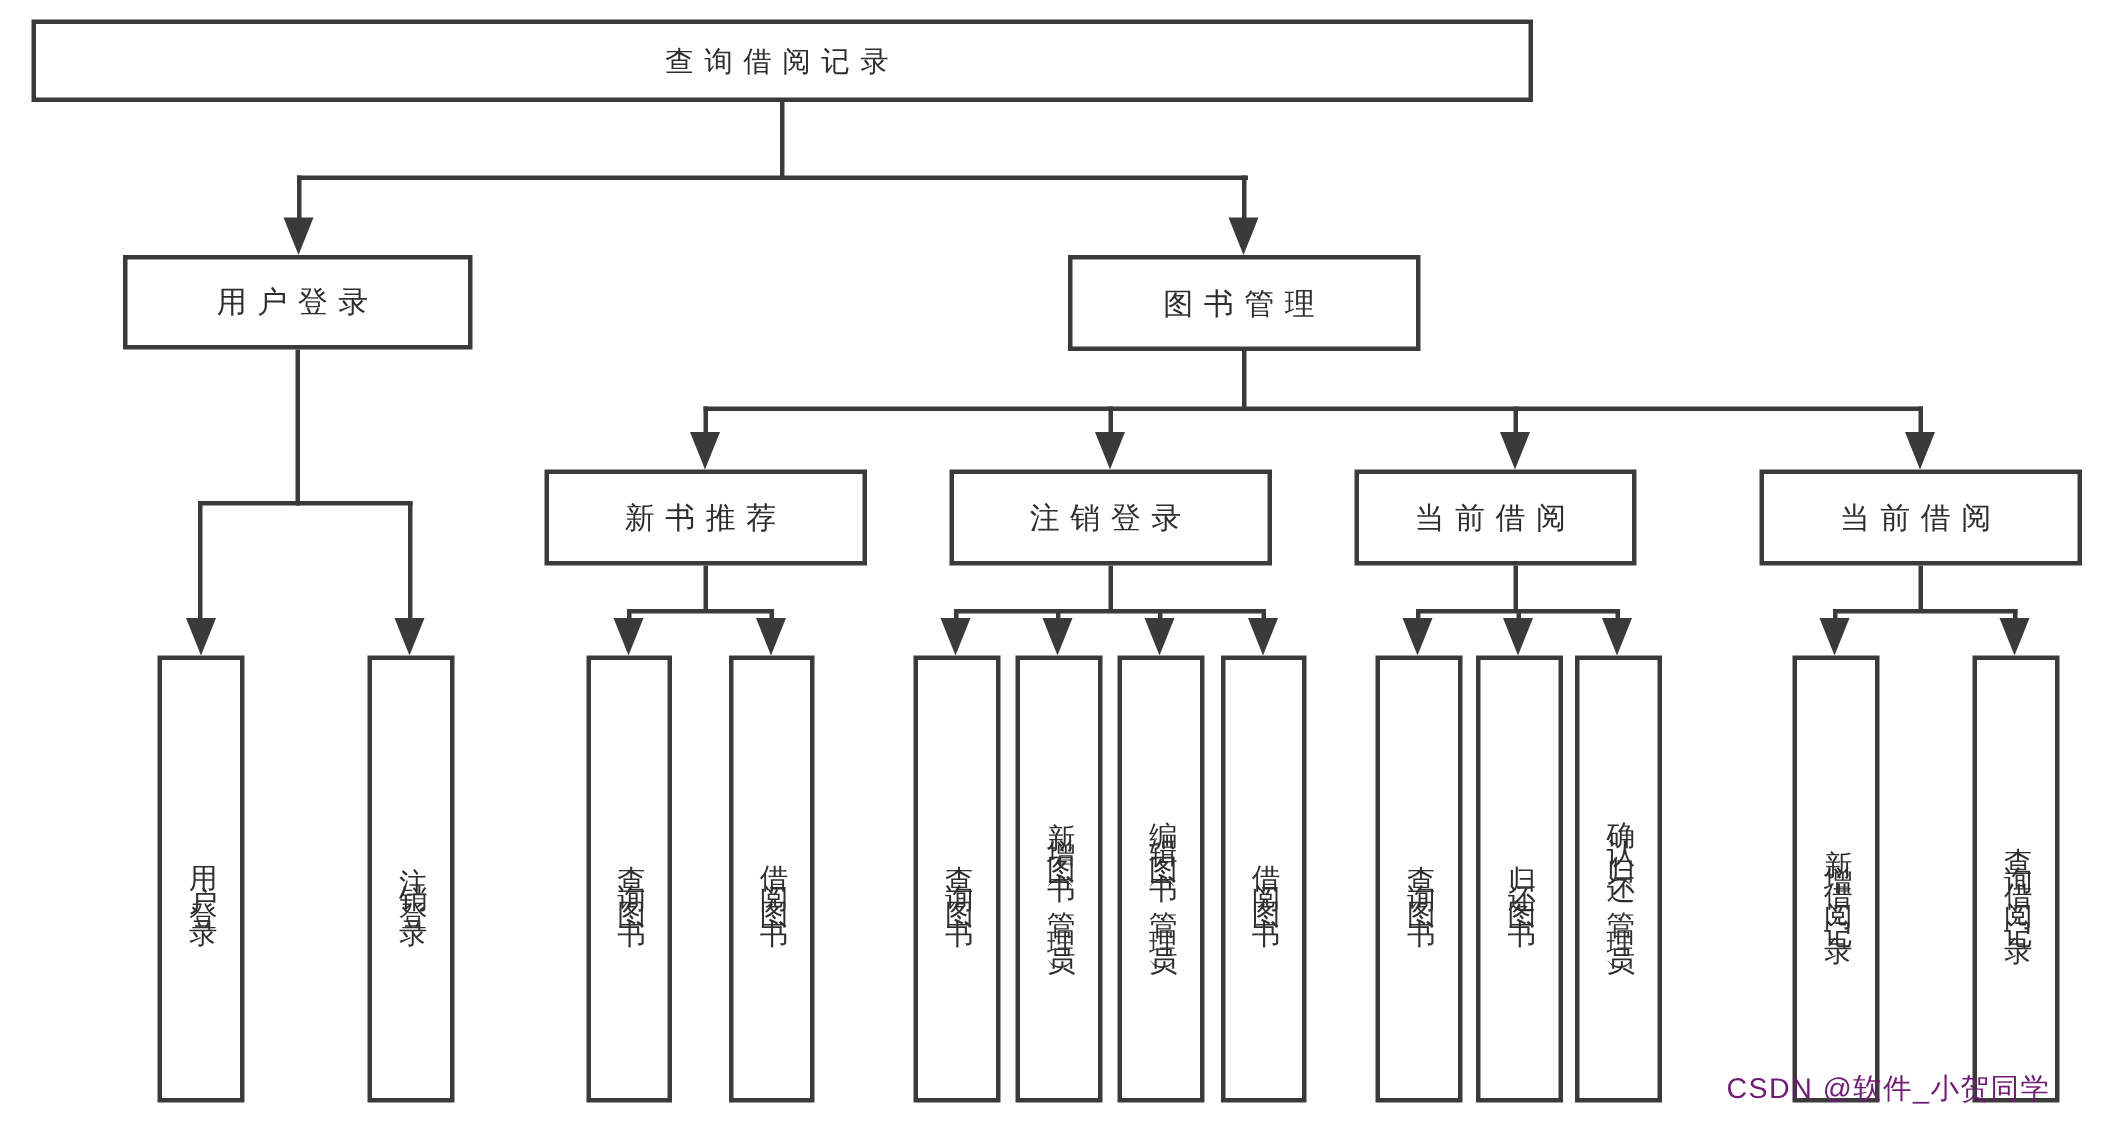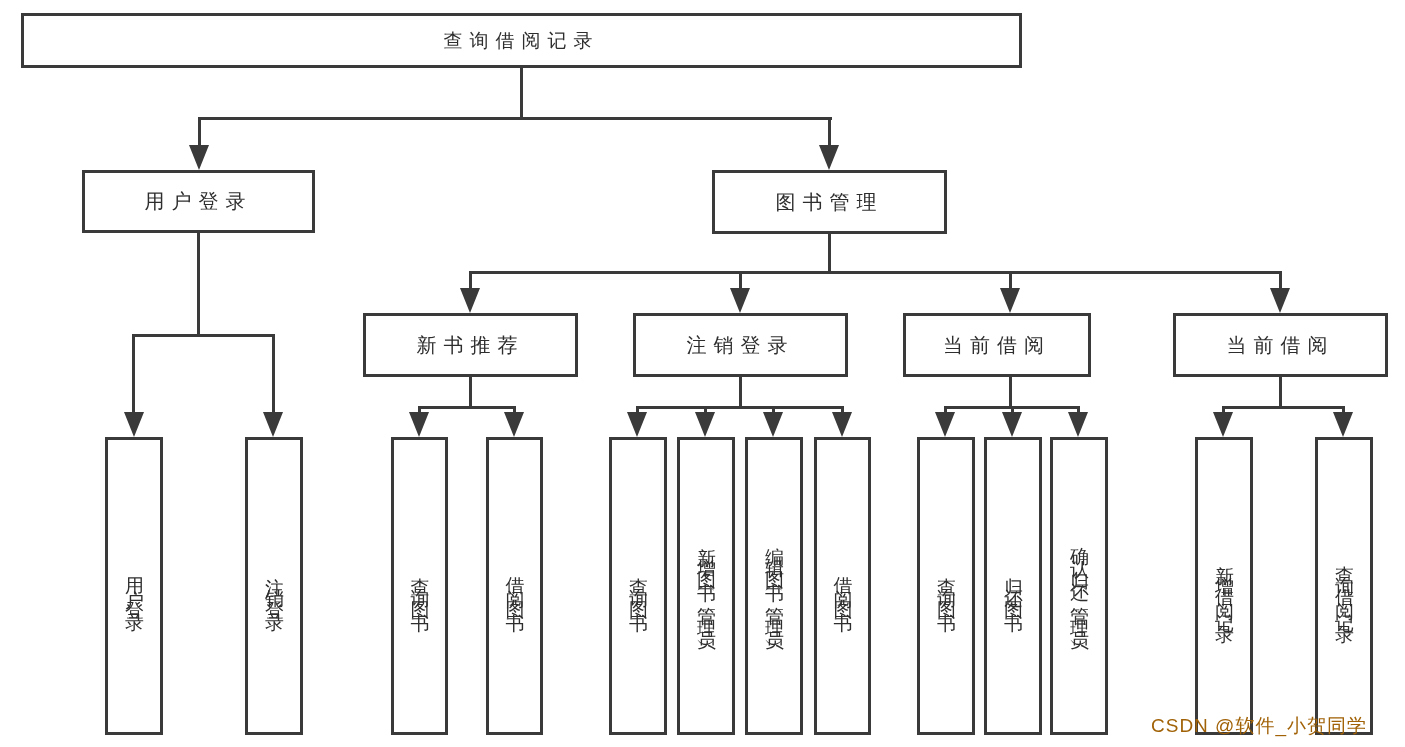--- a/index.html
+++ b/index.html
@@ -43,21 +43,21 @@
     border-left: 10px solid transparent;
     border-right: 10px solid transparent;
     border-top: 25px solid #3a3a3a;
   }
   .watermark {
     position: absolute;
     left: 1151px;
     top: 713px;
     font-size: 19px;
     letter-spacing: 1px;
-    color: #a16207;
+    color: #701a75;
     white-space: nowrap;
     z-index: 5;
   }
 </style>
 </head>
 <body>
 
 <div class="canvas">
 
   <div class="node root" style="left:21px; top:13px; width:1001px; height:55px;">

